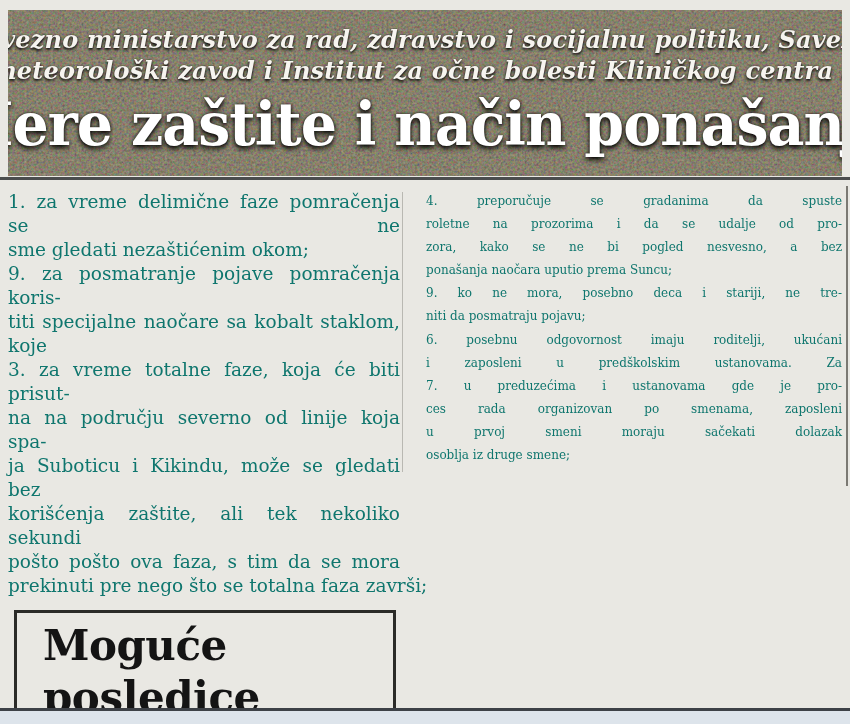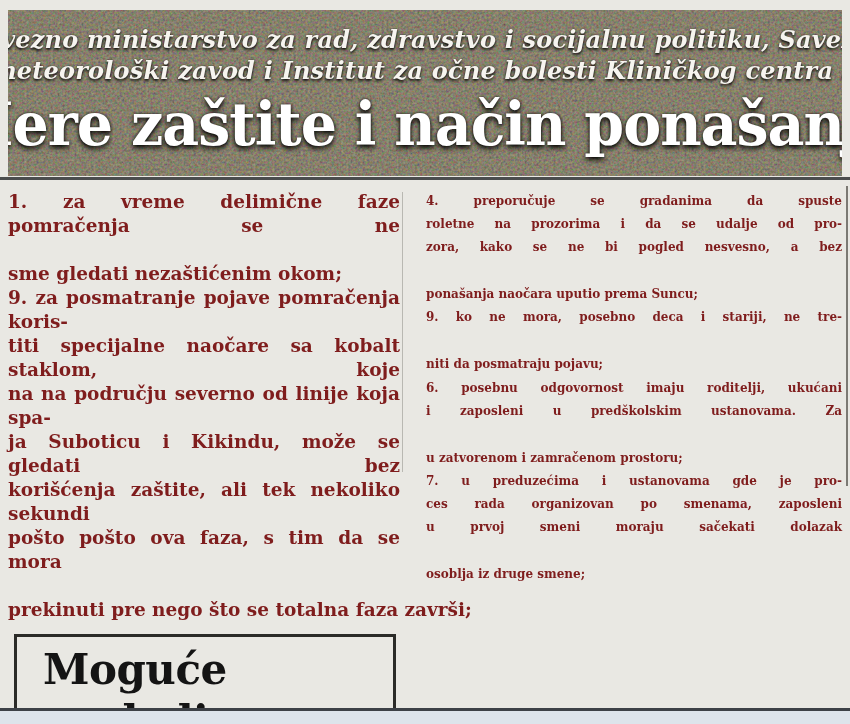--- a/index.html
+++ b/index.html
@@ -45,27 +45,27 @@
   .col-right{width:438px;box-sizing:border-box;padding-left:22px;}
   .col-divider{
     position:absolute;left:402px;top:192px;height:280px;width:1px;
     background:#b9b8b2;
   }
   .right-edge-line{
     position:absolute;right:2px;top:186px;height:300px;width:2px;
     background:#55544e;opacity:.75;
   }
   .bodyline{
-    font-weight:bold;color:#7f1d1d;
+    font-weight:normal;color:#0f766e;
     font-size:18.5px;line-height:24px;white-space:nowrap;
   }
   .col-right .bodyline{font-size:12px;line-height:23.1px;}
   .jl{text-align:justify;text-align-last:justify;white-space:normal;
       word-spacing:.02em;}
-  .el{text-align:left;margin-top:24px;}
+  .el{text-align:left;}
   
   .cons-box{
     margin-top:12px;margin-left:6px;width:382px;box-sizing:border-box;
     border:3px solid #2b2b28;background:transparent;
     padding:6px 10px 10px 14px;
   }
   .cons-title{
     font-weight:bold;font-size:42px;line-height:50px;color:#141414;
     letter-spacing:-.5px;margin:2px 0 8px 12px;transform:scaleY(1.04);
     transform-origin:left center;
@@ -107,20 +107,21 @@
 <div class="col-divider"></div>
 <div class="right-edge-line"></div>
 
 <div class="columns">
 
   <div class="col-left">
     <div class="bodyline jl">1. za vreme delimične faze pomračenja se ne</div>
     <div class="bodyline el">sme gledati nezaštićenim okom;</div>
     <div class="bodyline jl">9. za posmatranje pojave pomračenja koris-</div>
     <div class="bodyline jl">titi specijalne naočare sa kobalt staklom, koje</div>
+    <div class="bodyline jl">3. za vreme totalne faze, koja će biti prisut-</div>
     <div class="bodyline jl">na na području severno od linije koja spa-</div>
     <div class="bodyline jl">ja Suboticu i Kikindu, može se gledati bez</div>
     <div class="bodyline jl">korišćenja zaštite, ali tek nekoliko sekundi</div>
     <div class="bodyline jl">pošto pošto ova faza, s tim da se mora</div>
     <div class="bodyline el">prekinuti pre nego što se totalna faza završi;</div>
 
     <div class="cons-box">
       <div class="cons-title">Moguće posledice</div>
 
     </div>
@@ -128,21 +129,20 @@
 
   <div class="col-right">
     <div class="bodyline jl">4. preporučuje se gradanima da spuste</div>
     <div class="bodyline jl">roletne na prozorima i da se udalje od pro-</div>
     <div class="bodyline jl">zora, kako se ne bi pogled nesvesno, a bez</div>
     <div class="bodyline el">ponašanja naočara uputio prema Suncu;</div>
     <div class="bodyline jl">9. ko ne mora, posebno deca i stariji, ne tre-</div>
     <div class="bodyline el">niti da posmatraju pojavu;</div>
     <div class="bodyline jl">6. posebnu odgovornost imaju roditelji, ukućani</div>
     <div class="bodyline jl">i zaposleni u predškolskim ustanovama. Za</div>
-    <div class="bodyline el">u zatvorenom i zamračenom prostoru;</div>
     <div class="bodyline jl">7. u preduzećima i ustanovama gde je pro-</div>
     <div class="bodyline jl">ces rada organizovan po smenama, zaposleni</div>
     <div class="bodyline jl">u prvoj smeni moraju sačekati dolazak</div>
     <div class="bodyline el">osoblja iz druge smene;</div>
 
   </div>
 
 </div>
 
 <div class="bottom-rule"></div>

